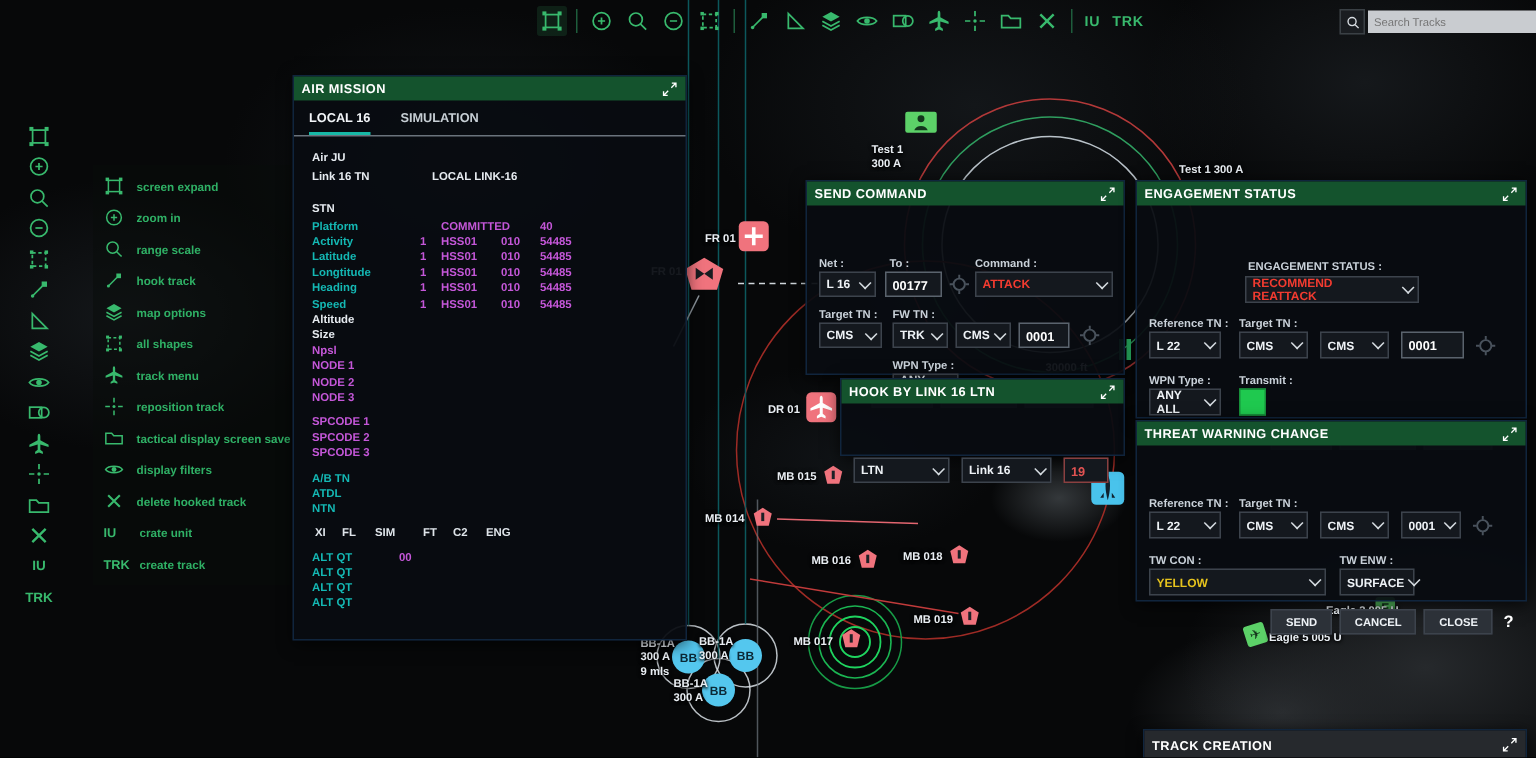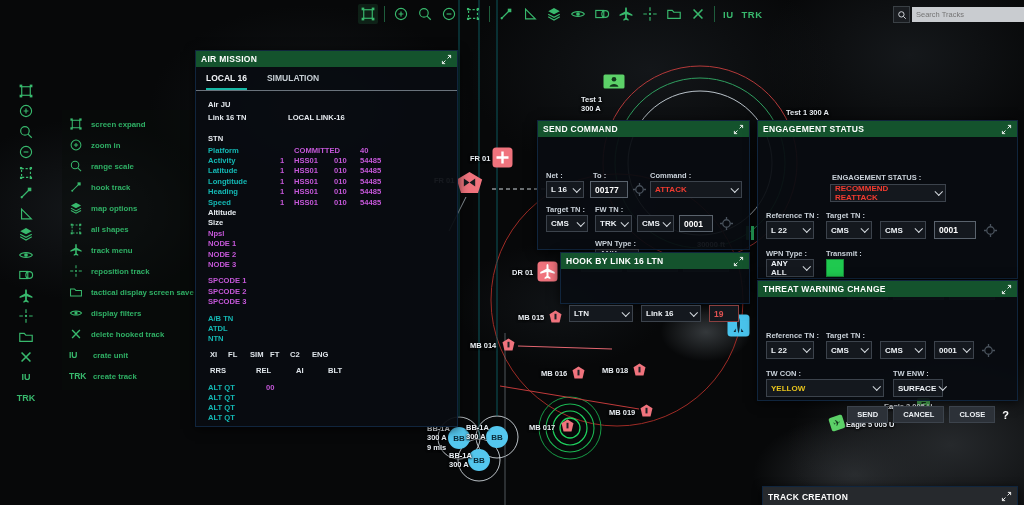--- a/index.html
+++ b/index.html
@@ -686,30 +686,24 @@
             <span class="am-lb teal">NTN</span>
             <span class="amv v1"></span>
             <span class="amv v2"></span>
             <span class="amv v3"></span>
             <span class="amv v4"></span>
           </div>
         </div>
       <div id="am-flags1" class="am-flags">
           <span style="width: 18px;">XI</span>
           <span style="width: 22px;">FL</span>
-          <span style="width: 20px;">SIM</span>
+          <span style="width: 32px;">SIM</span>
           <span class="magenta" style="width: 20px;">FT</span>
           <span style="width: 22px;">C2</span>
           <span style="width: 26px;">ENG</span>
-        </div>
-      <div id="am-flags2" class="am-flags">
-          <span style="width: 46px;">RRS</span>
-          <span style="width: 40px;">REL</span>
-          <span style="width: 32px;">AI</span>
-          <span style="width: 30px;">BLT</span>
         </div>
       <div id="am-alt" class="am-alt">
           <div class="alt-row">
             <span class="al">ALT  QT</span>
             <span class="av">00</span>
           </div>
           <div class="alt-row">
             <span class="al">ALT  QT</span>
             <span class="av"></span>
           </div>

